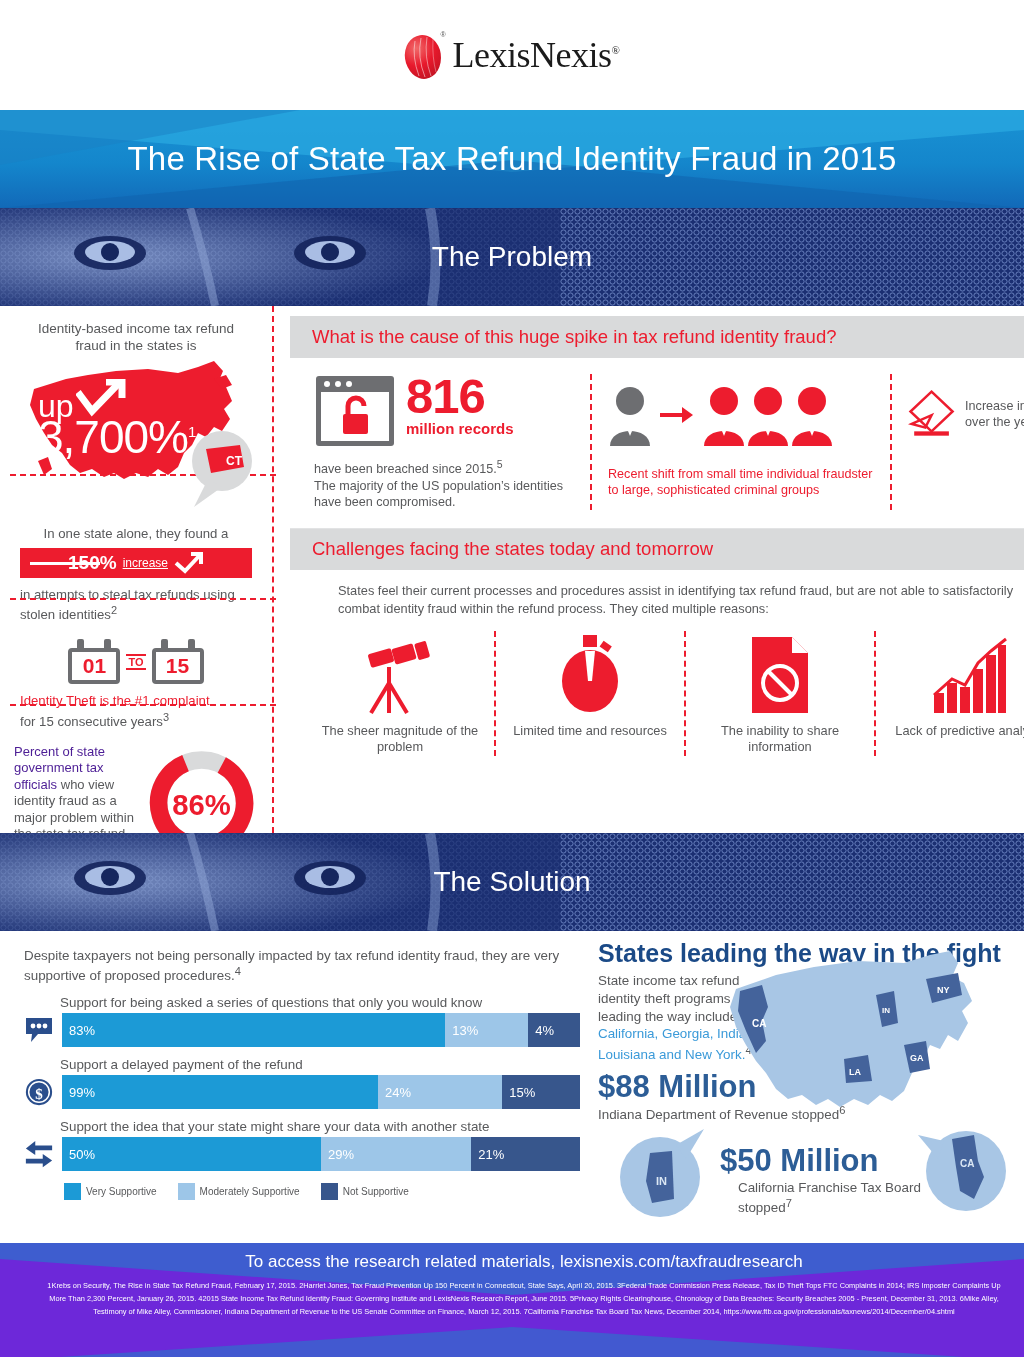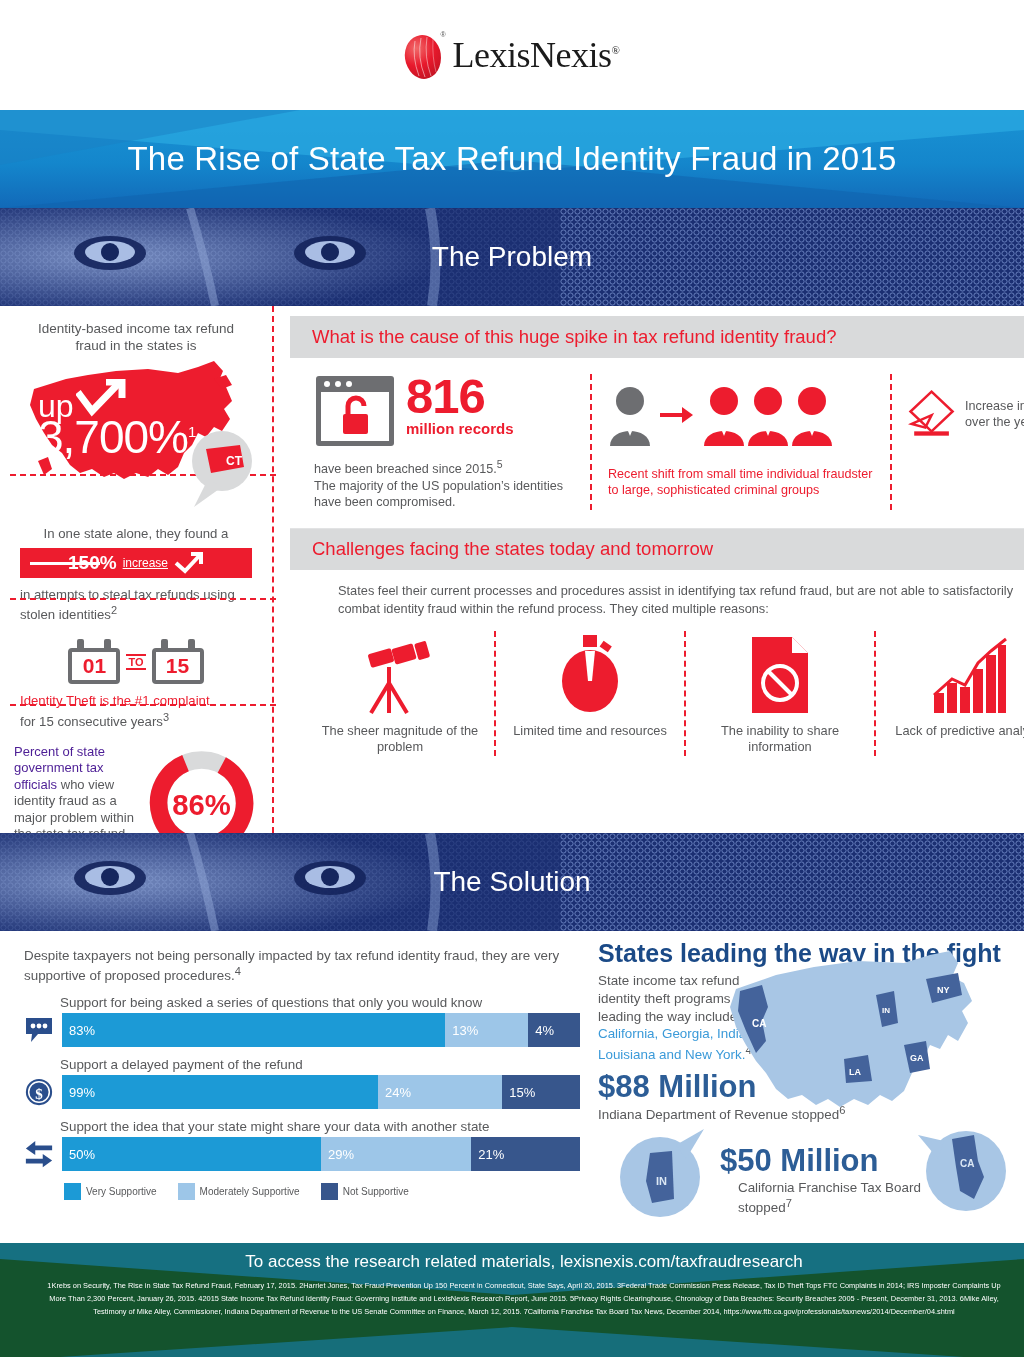--- a/index.html
+++ b/index.html
@@ -119,21 +119,21 @@
   .legend .sw{width:17px;height:17px;display:inline-block;}
   .legend .item{display:flex;align-items:center;gap:5px;margin-right:14px;}
 
   .sol-title{font-size:25px;color:#1b4a87;font-weight:bold;margin-left:6px;}
   .sol-p{font-size:13.4px;color:#58595b;line-height:1.33;width:185px;margin:4px 0 0 6px;}
   .sol-p .hl{color:#3a9ad9;}
   .money-big{font-size:31px;color:#2c5d96;font-weight:bold;margin-left:6px;line-height:1.05;}
   .money-sub{font-size:13.4px;color:#58595b;line-height:1.3;margin-left:6px;}
 
   
-  .foot{position:relative;background:#14532d;height:114px;overflow:hidden;padding-left:24px;}
+  .foot{position:relative;background:#6d28d9;height:114px;overflow:hidden;padding-left:24px;}
   .foot .chev{position:absolute;inset:0;}
   .foot .url{position:relative;z-index:3;text-align:center;color:#fff;font-size:17px;padding-top:9px;}
   .foot .cites{position:relative;z-index:3;color:#fff;font-size:7.4px;line-height:1.75;
       text-align:center;padding:8px 22px 0 22px;}
 </style>
 </head>
 <body>
 
 <div class="logo-bar">
   <div class="logo-wrap">

